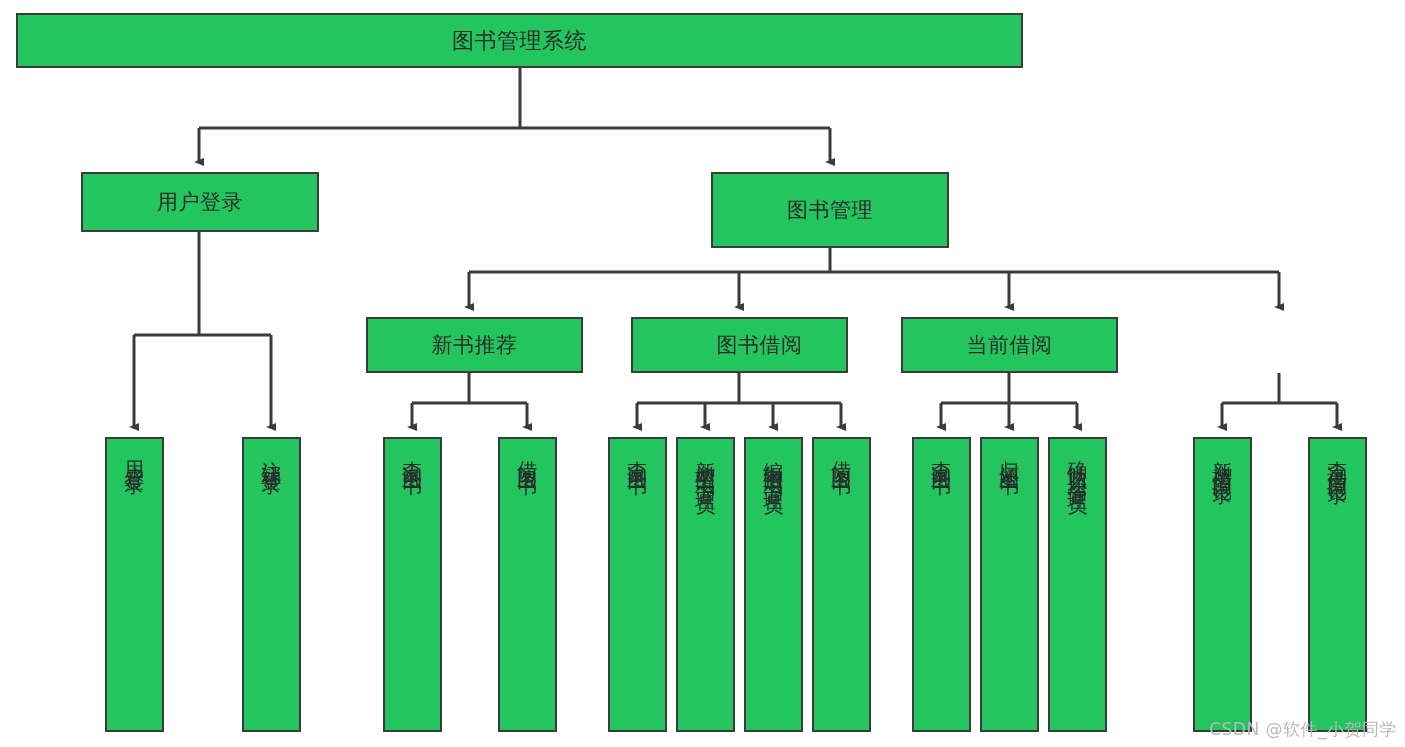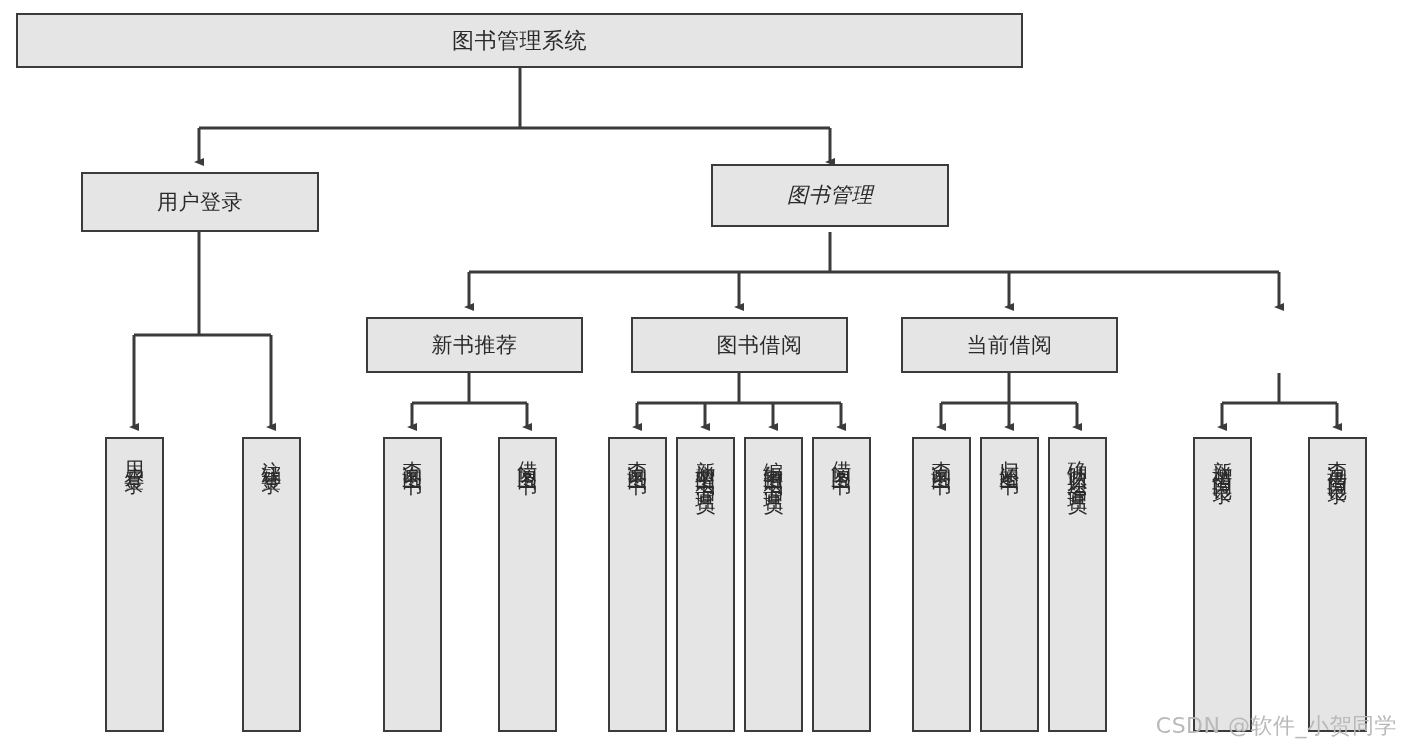--- a/index.html
+++ b/index.html
@@ -22,21 +22,21 @@
     position: absolute;
     left: 0;
     top: 0;
     width: 1405px;
     height: 747px;
   }
   .node {
     position: absolute;
     box-sizing: border-box;
     border: 2px solid #3b3b3b;
-    background: #e5e5e5;
+    background: #22c55e;
     display: flex;
     align-items: center;
     justify-content: center;
     color: #2a2a2a;
     z-index: 2;
   }
   .node .label {
     display: block;
     text-align: center;
     letter-spacing: 0.5px;
@@ -62,21 +62,21 @@
     font-size: 20px;
     line-height: 1.02;
     letter-spacing: 5px;
     white-space: nowrap;
     max-height: 278px;
   }
   #watermark {
     position: absolute;
     right: 8px;
     bottom: 6px;
-    font-size: 22px;
+    font-size: 17px;
     color: #b9b9b9;
     letter-spacing: 0.5px;
     z-index: 5;
     white-space: nowrap;
     pointer-events: none;
   }
 </style>
 </head>
 <body>
 
@@ -133,21 +133,21 @@
   </svg>
 
   <div class="node horiz root" style="left:16px; top:13px; width:1007px; height:55px;">
     <span class="label">图书管理系统</span>
   </div>
 
   <div class="node horiz" style="left:81px; top:172px; width:238px; height:60px;">
     <span class="label">用户登录</span>
   </div>
 
-  <div class="node horiz" style="left:711px; top:164px; width:238px; height:63px;font-style:italic;">
+  <div class="node horiz" style="left:711px; top:172px; width:238px; height:76px;">
     <span class="label">图书管理</span>
   </div>
 
   <div class="node horiz" style="left:366px; top:317px; width:217px; height:56px;">
     <span class="label">新书推荐</span>
   </div>
 
   <div class="node horiz" style="left:631px; top:317px; width:217px; height:56px;padding-left:40px;">
     <span class="label">图书借阅</span>
   </div>

